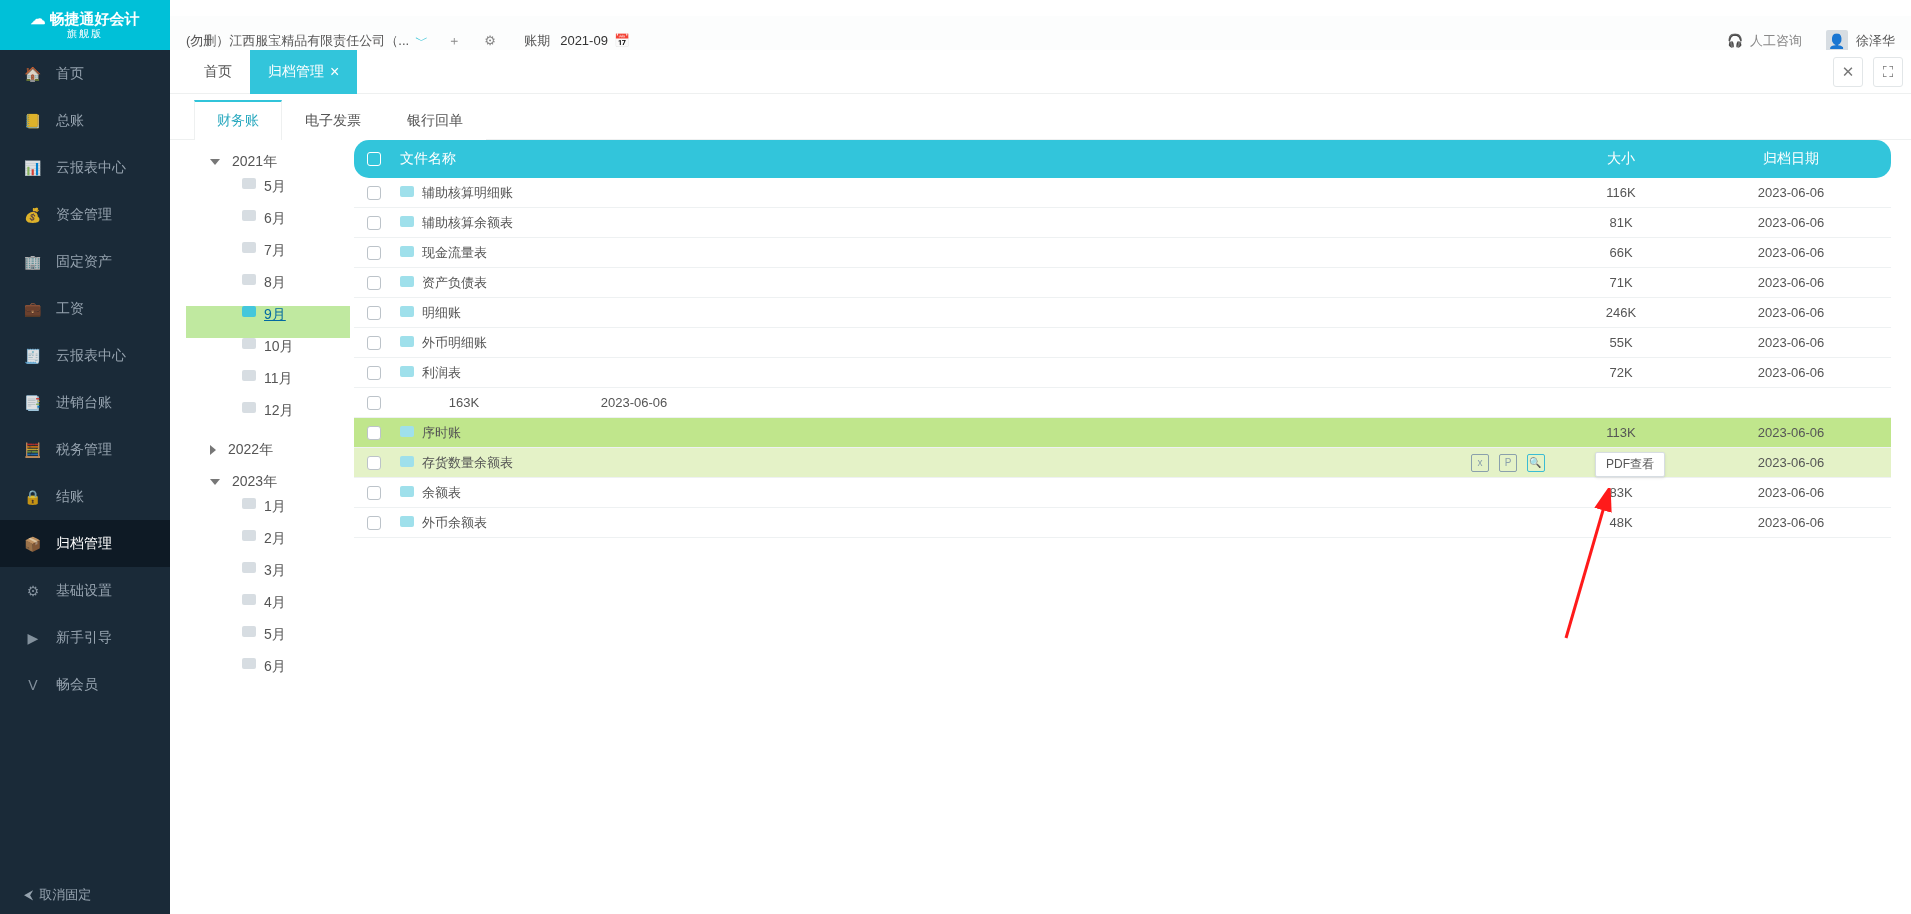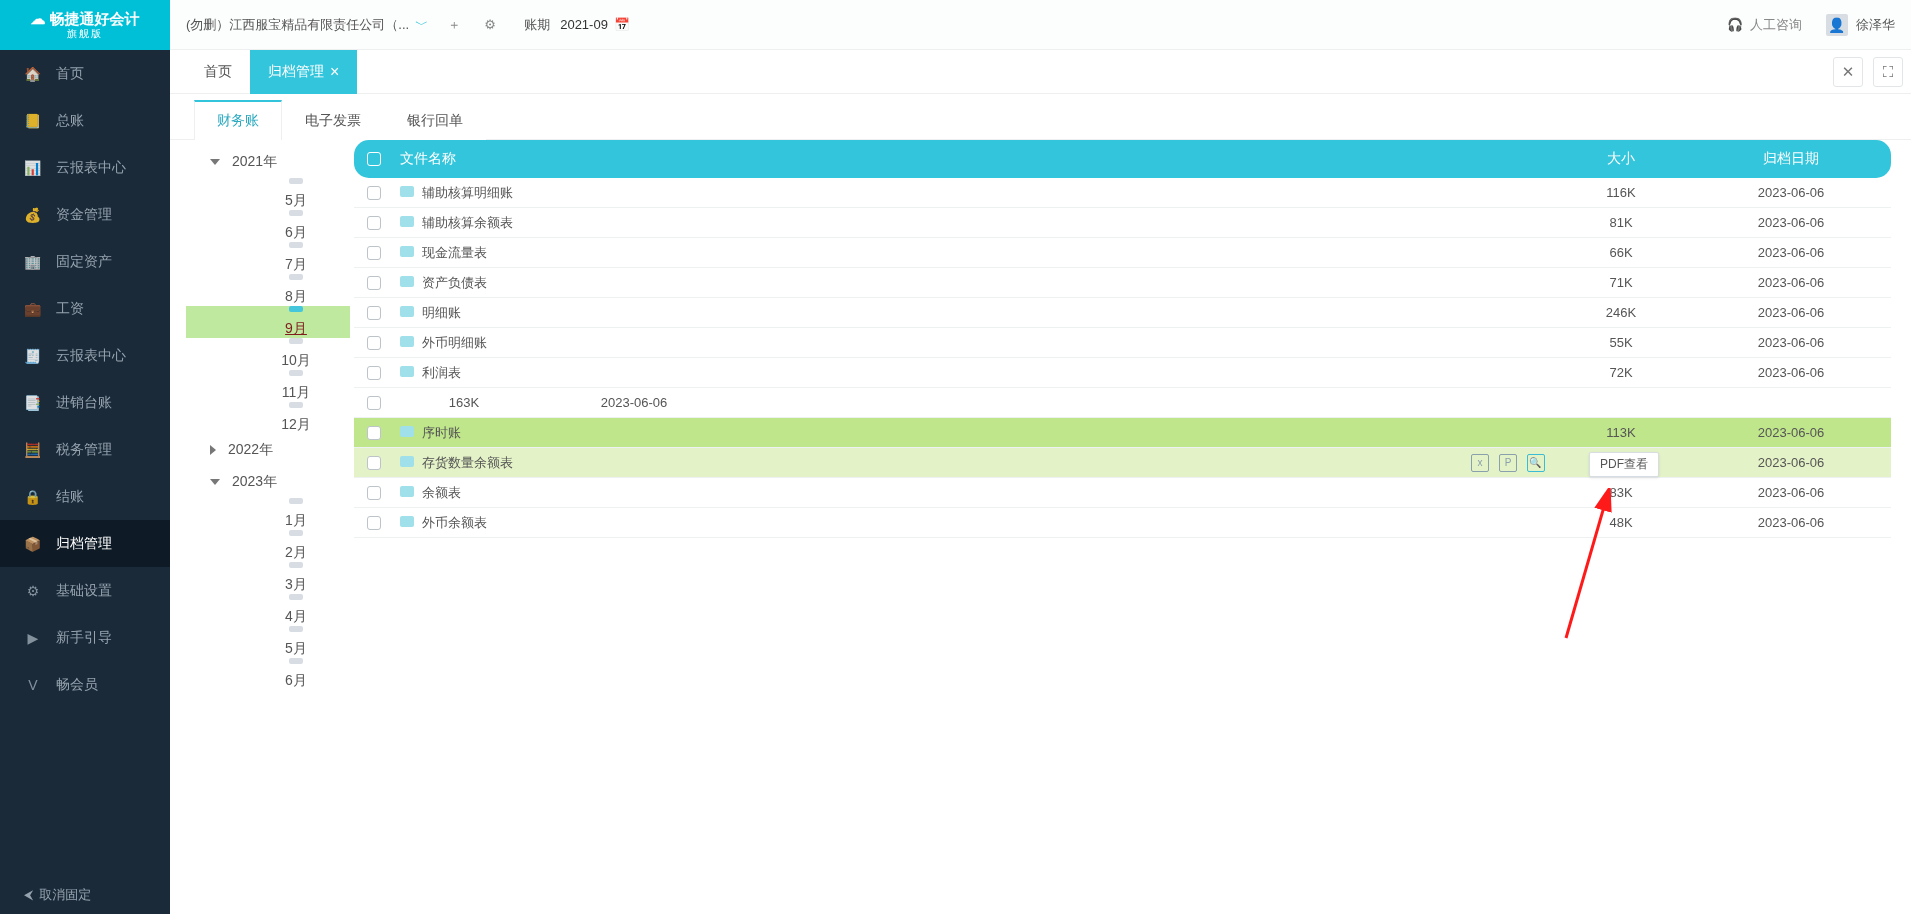--- a/index.html
+++ b/index.html
@@ -9,21 +9,21 @@
 .sidebar { position: absolute; left: 0; top: 0; width: 170px; height: 914px; background: #1a2a38; color: #96a3af; }
 .logo-box { height: 50px; background: #00c0d8; color: #fff; display: flex; flex-direction: column; align-items: center; justify-content: center; font-size: 15px; }
 .logo-row { display: flex; align-items: center; gap: 4px; font-weight: bold; }
 .logo-sub { font-size: 10px; letter-spacing: 2px; margin-top: -2px; }
 .nav-item { height: 47px; display: flex; align-items: center; padding-left: 24px; gap: 14px; cursor: pointer; font-size: 14px; }
 .nav-item.active { background: #0e1a25; color: #fff; }
 .nav-icon { width: 18px; height: 18px; display: inline-flex; align-items: center; justify-content: center; opacity: 0.85; }
 .cancel-pin { position: absolute; bottom: 10px; left: 24px; color: #96a3af; font-size: 13px; display: flex; align-items: center; gap: 6px; cursor: pointer; }
 
 
-.topbar { position: absolute; left: 170px; top: 0; right: 0; height: 50px; background: #fcfdfd; border-bottom: 1px solid #eef0f0; display: flex; align-items: center; padding: 0 16px; color: #555; font-size: 13px; }
+.topbar { position: absolute; left: 170px; top: 16px; right: 0; height: 50px; background: #fcfdfd; border-bottom: 1px solid #eef0f0; display: flex; align-items: center; padding: 0 16px; color: #555; font-size: 13px; }
 .company-sel { display: flex; align-items: center; gap: 6px; margin-right: 12px; }
 .chevdown { color: #36c3d6; }
 .top-icon-btn { width: 28px; height: 28px; display: inline-flex; align-items: center; justify-content: center; color: #888; cursor: pointer; margin-right: 8px; }
 .period-label { margin-left: 12px; margin-right: 10px; color: #555; }
 .period-val { color: #333; margin-right: 6px; }
 .cal-icon { color: #4fc9db; }
 .flex-spacer { flex: 1; }
 .support { display: flex; align-items: center; gap: 6px; color: #888; margin-right: 24px; cursor: pointer; }
 .user { display: flex; align-items: center; gap: 8px; color: #555; }
 .avatar { width: 22px; height: 22px; background: #d7dde2; border-radius: 2px; display: inline-flex; align-items: center; justify-content: center; color: #fff; font-size: 14px; }
@@ -41,22 +41,22 @@
 .subtabs { height: 46px; display: flex; align-items: flex-end; padding-left: 24px; border-bottom: 1px solid #eef0f0; }
 .subtab { height: 40px; padding: 0 22px; display: flex; align-items: center; font-size: 14px; color: #555; cursor: pointer; border: 1px solid transparent; border-bottom: none; position: relative; top: 1px; background: #fff; }
 .subtab.active { color: #2aa9bf; border-color: #eef0f0; border-top: 2px solid #31c4da; }
 .actions { position: absolute; right: 20px; top: 102px; display: flex; align-items: center; gap: 18px; }
 .btn-archive { background: #74c626; color: #fff; border: none; height: 32px; padding: 0 18px; border-radius: 3px; font-size: 14px; cursor: pointer; }
 .link-action { display: flex; align-items: center; gap: 4px; color: #777; font-size: 13px; cursor: pointer; }
 
 
 .tree { position: absolute; left: 16px; top: 46px; width: 164px; bottom: 0; font-size: 14px; color: #555; padding-top: 6px; }
 .tree-year { height: 32px; display: flex; align-items: center; padding-left: 24px; gap: 12px; cursor: pointer; }
-.tree-month { height: 32px; display: flex; align-items: center; padding-left: 56px; gap: 8px; cursor: pointer; flex-direction: column; }
-.tree-month.selected { background: #c0e9a0; color: #7f1d1d; text-decoration: underline; }
+.tree-month { height: 32px; display: flex; padding-left: 56px; gap: 8px; cursor: pointer; }
+.tree-month.selected { background: #c0e9a0; color: #0369a1; text-decoration: underline; }
 .tri { display: inline-block; width: 0; height: 0; }
 .tri-down { border-left: 5px solid transparent; border-right: 5px solid transparent; border-top: 6px solid #777; }
 .tri-right { border-top: 5px solid transparent; border-bottom: 5px solid transparent; border-left: 6px solid #777; }
 .folder-ic { width: 14px; height: 11px; background: #d7dde2; border-radius: 2px; display: inline-block; position: relative; }
 .folder-ic.open { background: #44c7dc; }
 
 
 .table-wrap { position: absolute; left: 184px; top: 46px; right: 20px; bottom: 0; }
 .thead { height: 38px; background: #32c5db; color: #fff; display: flex; align-items: center; font-size: 14px; border-radius: 15px; }
 .col-chk { width: 40px; display: flex; align-items: center; justify-content: center; }
@@ -65,21 +65,21 @@
 .col-date { width: 200px; text-align: center; }
 .trow { height: 30px; display: flex; align-items: center; border-bottom: 1px solid #eef1f2; color: #555; font-size: 13px; position: relative; }
 .trow.hl { background: #c0e68c; }
 .trow.hover { background: #e4f2c7; }
 .chkb { width: 14px; height: 14px; border: 1px solid #bcc3c9; border-radius: 3px; background: #fff; display: inline-block; cursor: pointer; }
 .chkb.head { border-color: #fff; background: transparent; }
 .file-ic { width: 14px; height: 11px; background: #9fe0eb; border-radius: 2px; display: inline-block; margin-right: 8px; }
 .row-actions { position: absolute; right: 346px; top: 0; height: 100%; display: flex; align-items: center; gap: 10px; }
 .ra-ic { width: 18px; height: 18px; border: 1.5px solid #8aa0ac; border-radius: 2px; display: inline-flex; align-items: center; justify-content: center; font-size: 10px; color: #8aa0ac; cursor: pointer; }
 .ra-ic.view { color: #3bbcd4; border-color: #3bbcd4; }
-.tooltip { position: absolute; right: 232px; top: 4px; background: #fff; border: 1px solid #d7dde2; padding: 3px 10px; font-size: 12px; color: #555; border-radius: 2px; box-shadow: 0 1px 3px rgba(0,0,0,0.1); }
+.tooltip { position: absolute; right: 226px; top: 4px; background: #fff; border: 1px solid #d7dde2; padding: 3px 10px; font-size: 12px; color: #555; border-radius: 2px; box-shadow: 0 1px 3px rgba(0,0,0,0.1); }
 .arrow-annot { position: absolute; pointer-events: none; }
 svg { display: block; }
 </style>
 </head>
 <body>
 
 <div class="sidebar">
   <div class="logo-box">
     <div class="logo-row">
       <span>☁</span>

